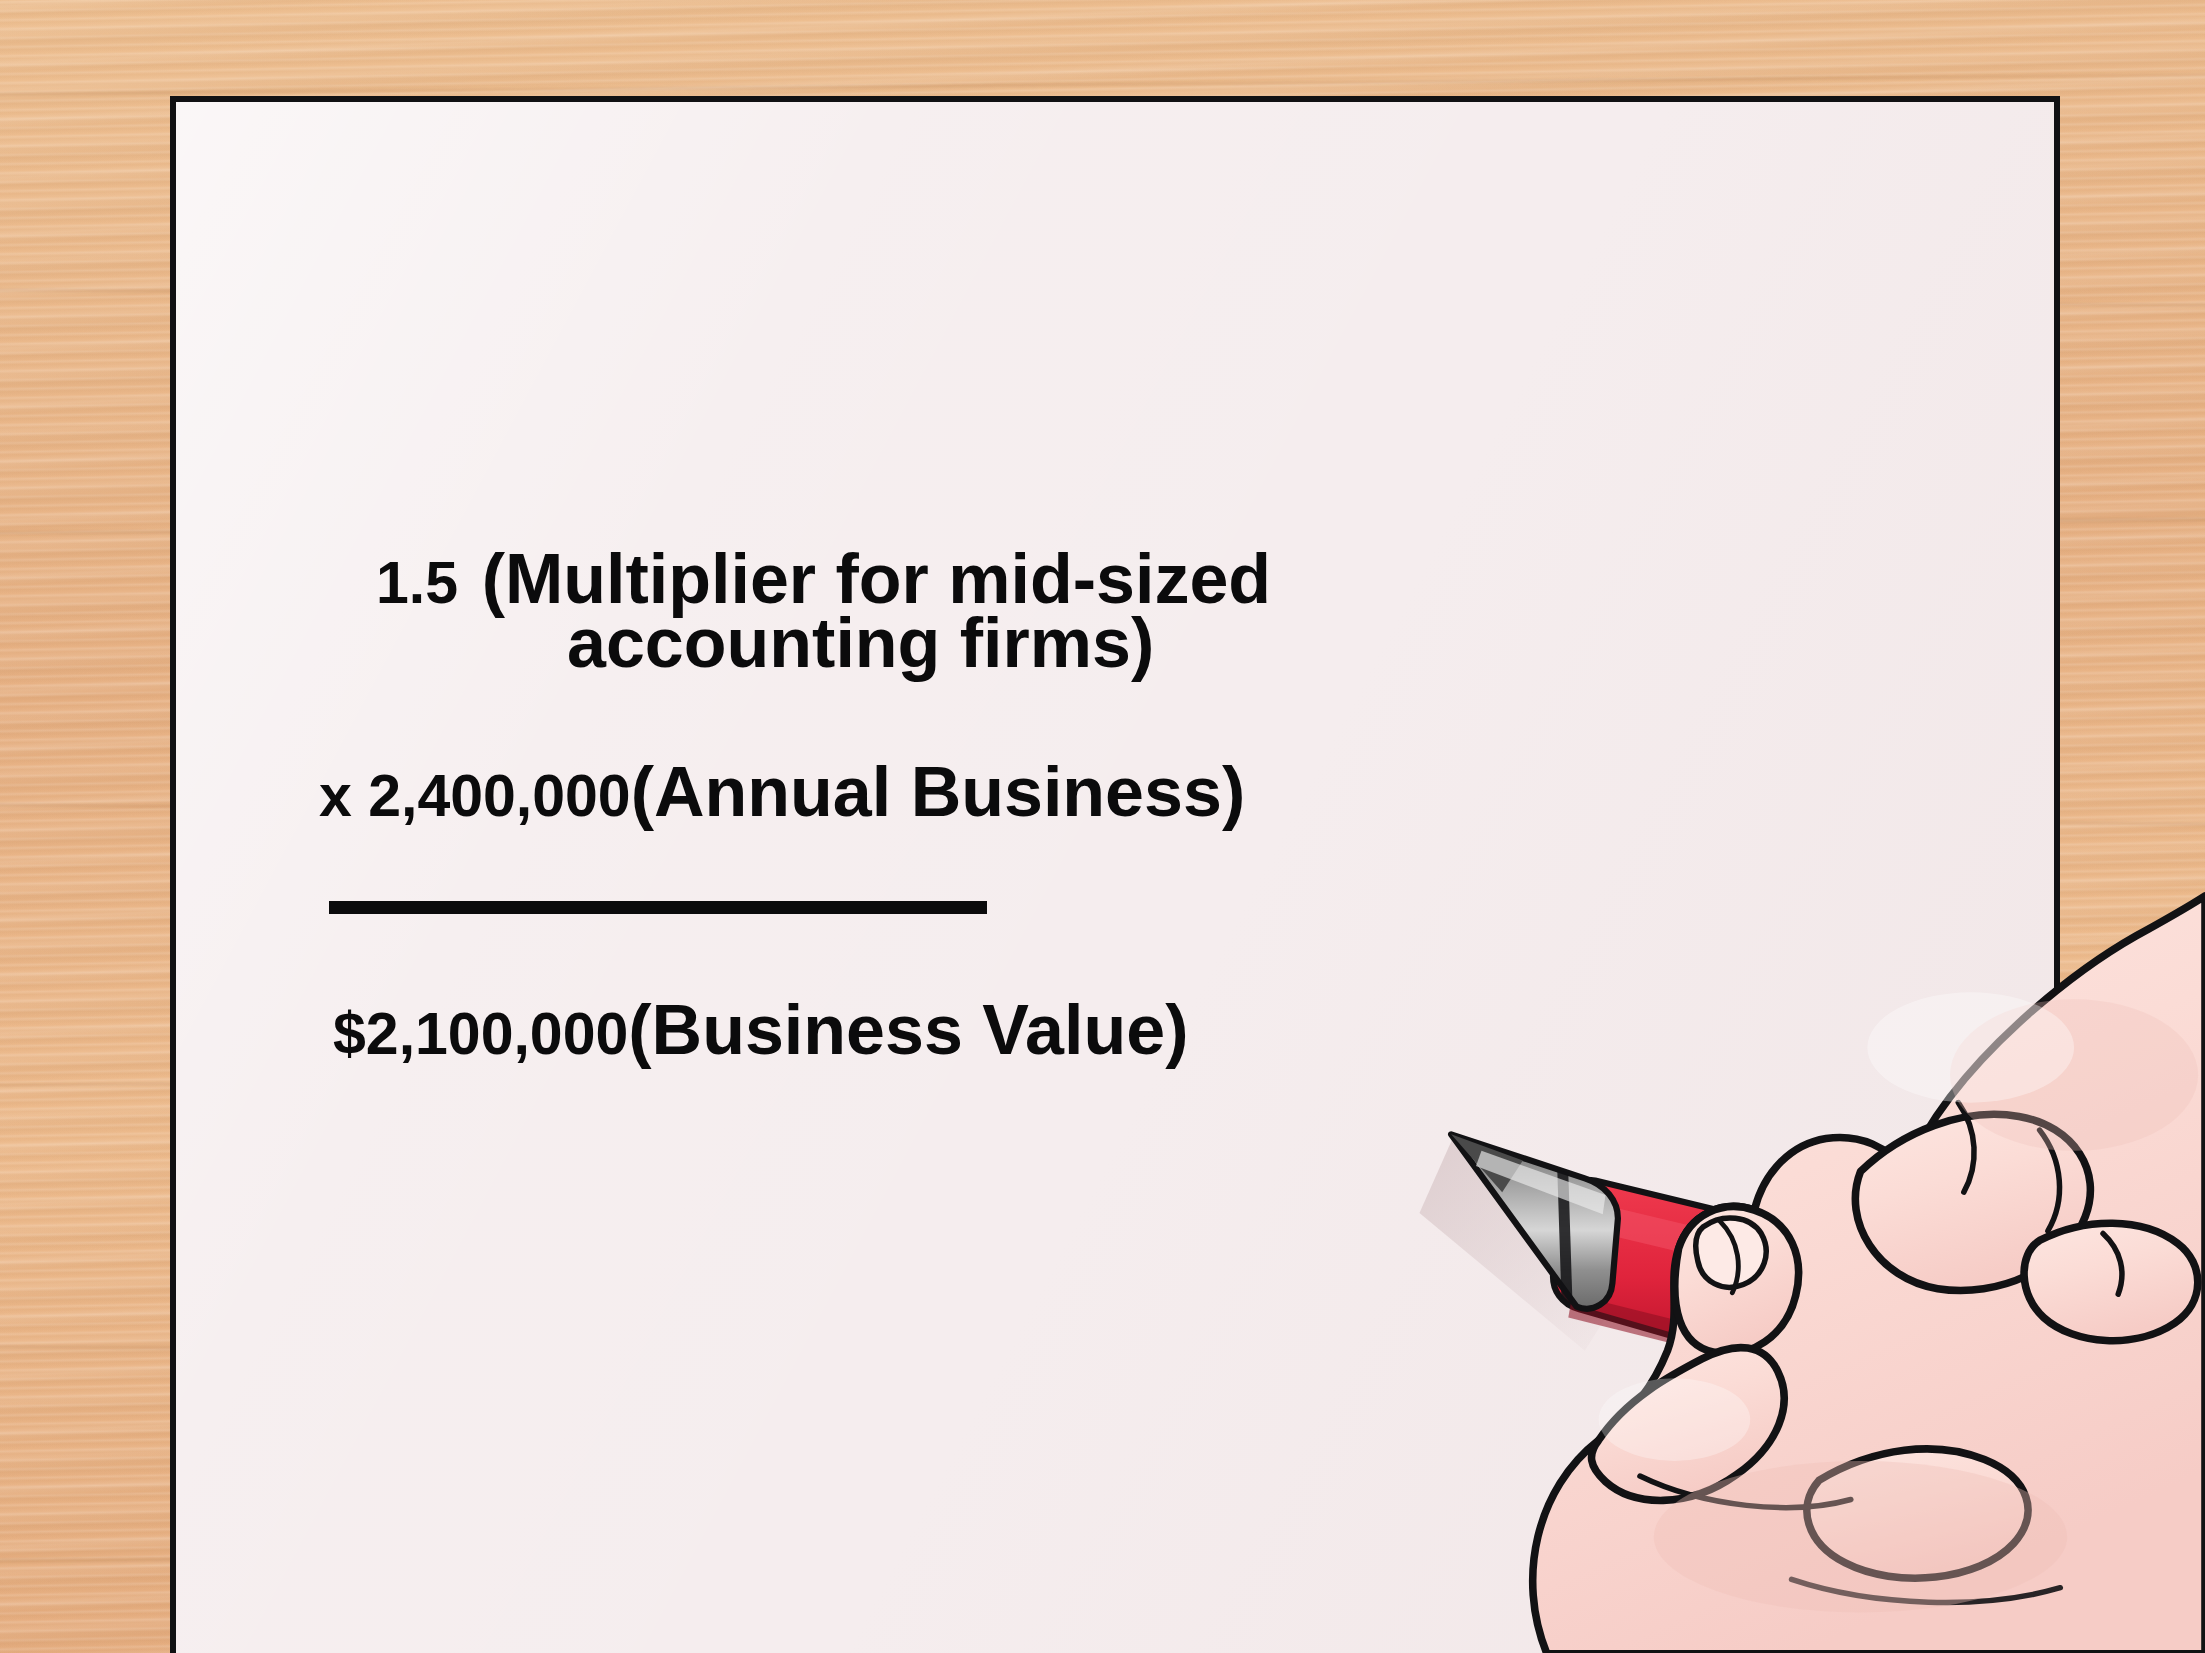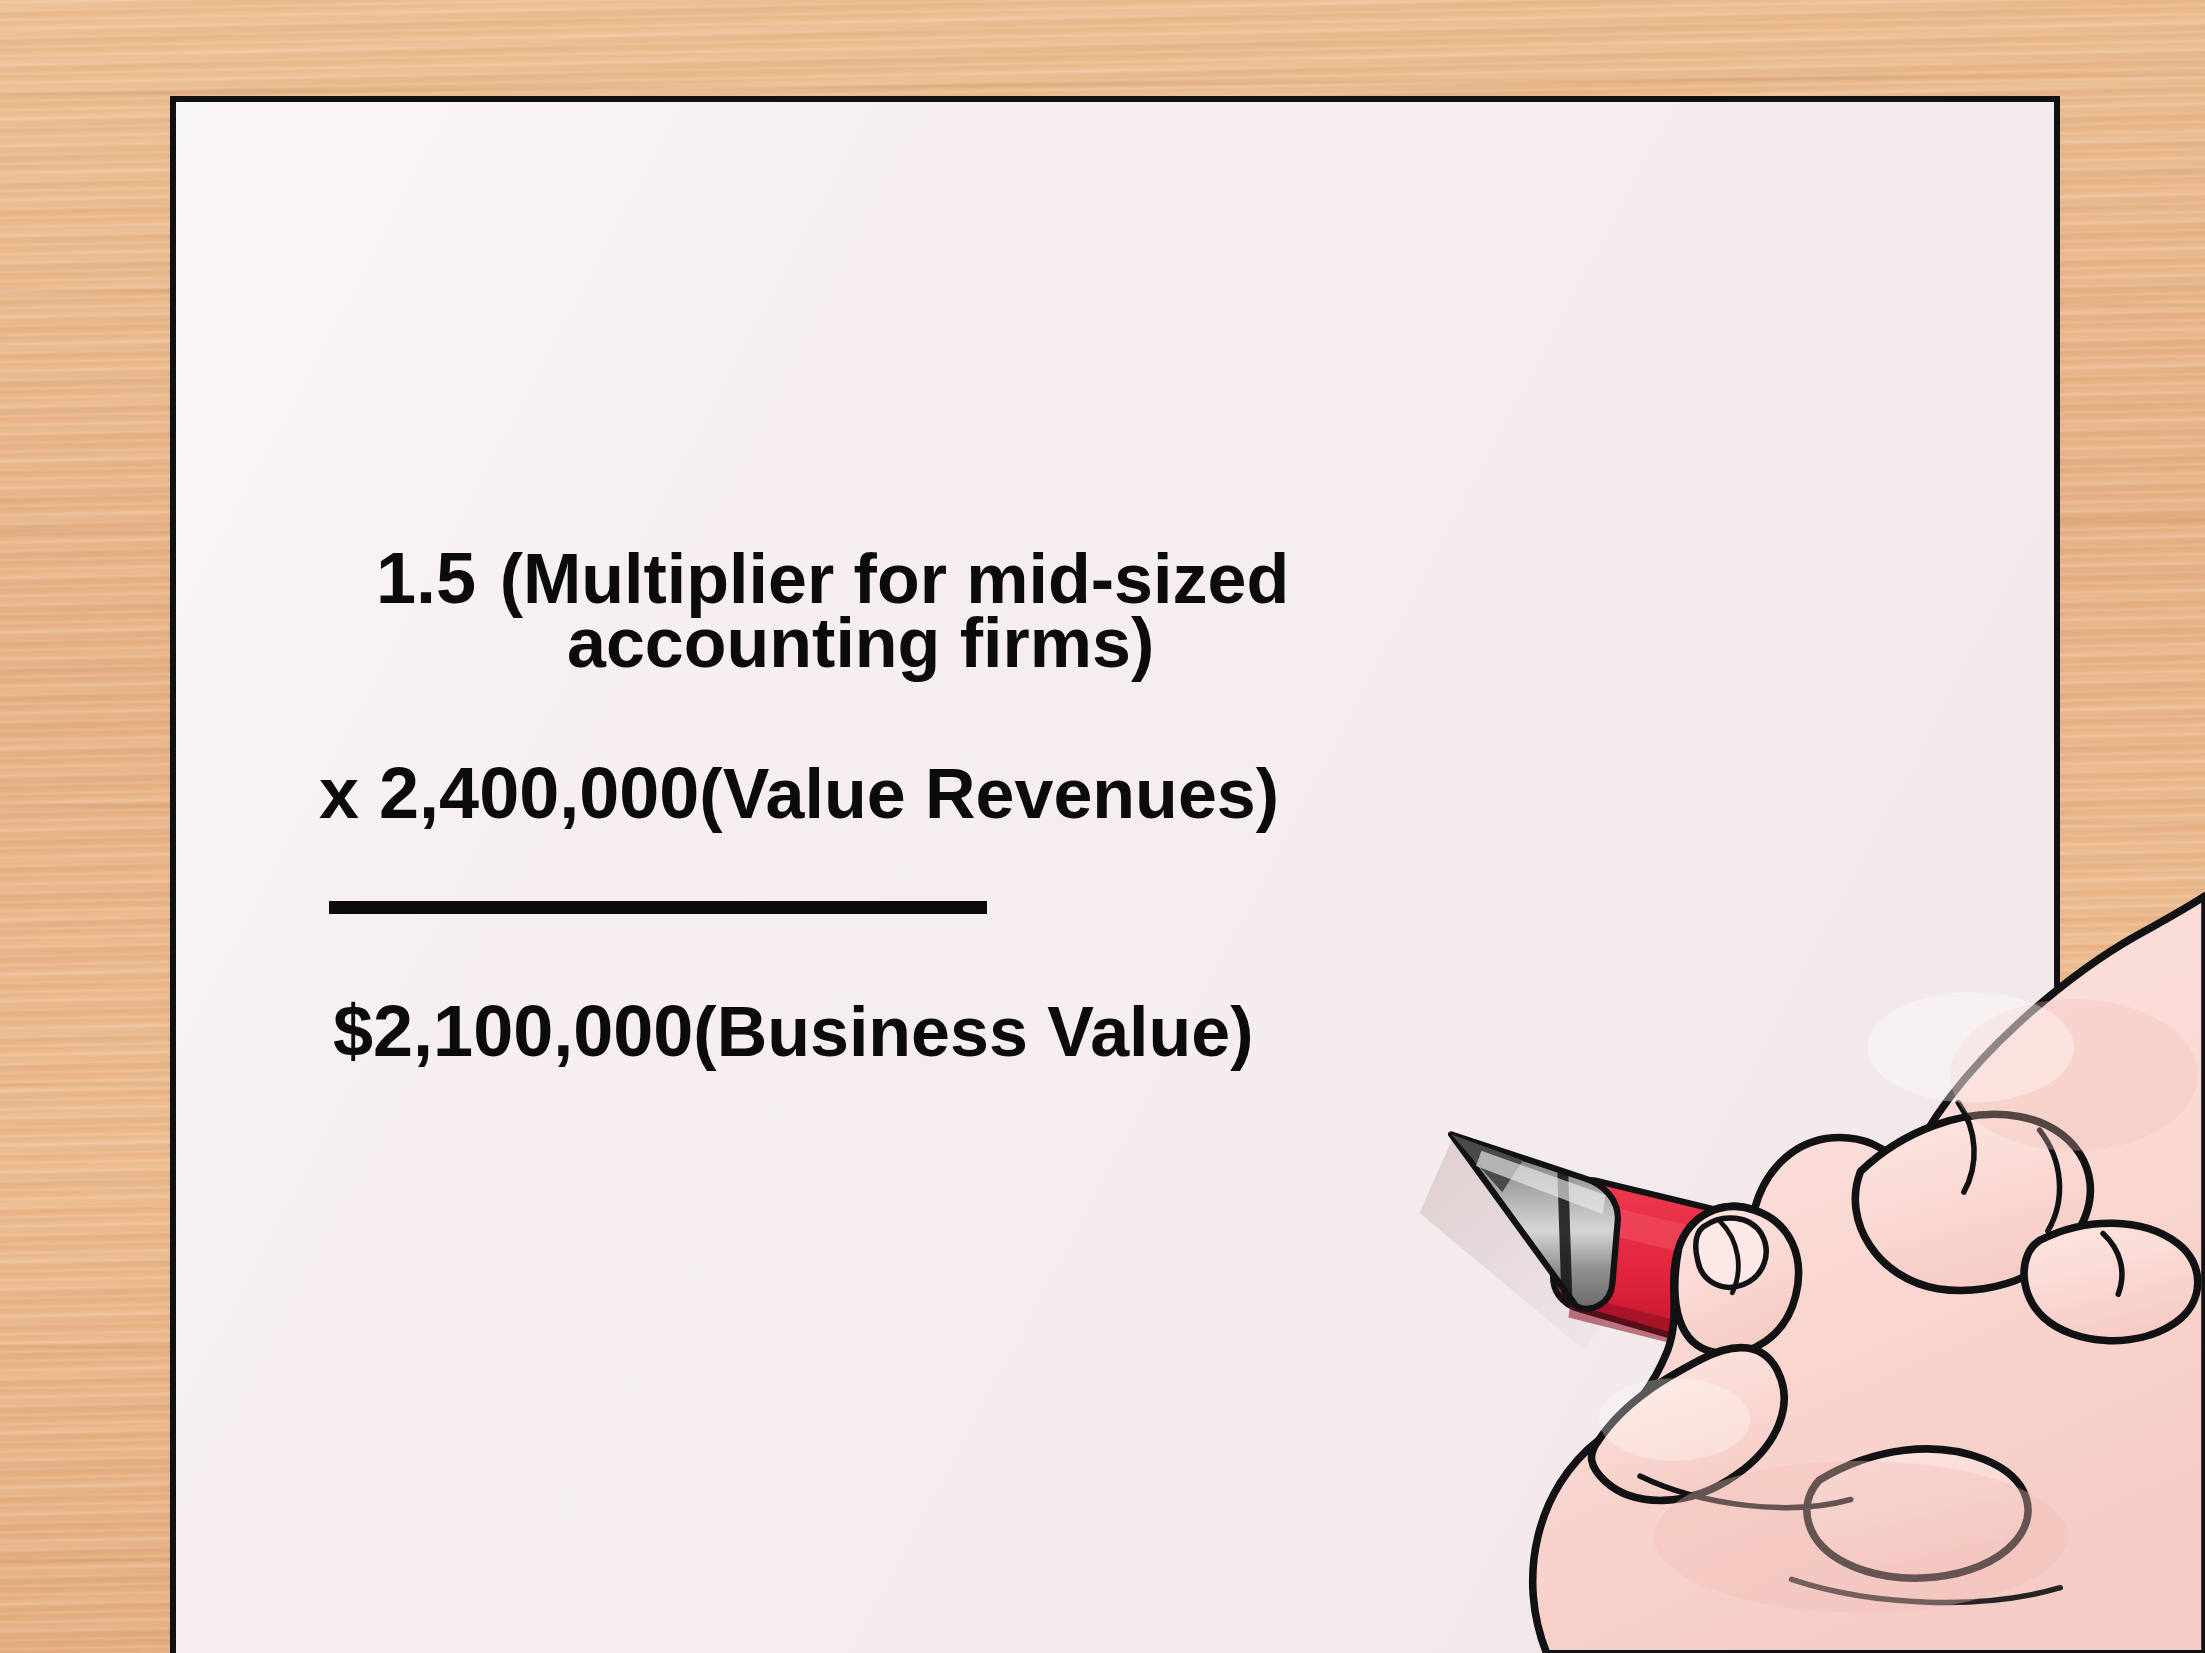--- a/index.html
+++ b/index.html
@@ -88,21 +88,21 @@
     font-stretch: condensed;
     transform-origin: left center;
     line-height: 1;
   }
 
   #line1 { left: 200px;  top: 429px;  }
   #line2 { left: 391px;  top: 506px;  }
   #line3 { left: 143px;  top: 655px;  }
   #line4 { left: 157px;  top: 893px; }
 
-  .num  { font-size: 72px; font-weight: 700; }
+  .num  { font-size: 59px; font-weight: 700; }
   .lbl  { font-size: 70px; font-weight: 700; }
 
   #rule {
     position: absolute;
     left: 153px;
     top: 799px;
     width: 658px;
     height: 13px;
     background: #0b0b0c;
   }
@@ -138,21 +138,21 @@
 
       <div class="mline" id="line1">
         <span class="num">1.5</span><span style="font-size:85px;"> </span><span class="lbl">(Multiplier for mid-sized</span>
       </div>
 
       <div class="mline" id="line2">
         <span class="lbl">accounting firms)</span>
       </div>
 
       <div class="mline" id="line3">
-        <span class="num">x 2,400,000</span><span class="lbl">(Value Revenues)</span>
+        <span class="num">x 2,400,000</span><span class="lbl">(Annual Business)</span>
       </div>
 
       <div id="rule"></div>
 
       <div class="mline" id="line4">
         <span class="num">$2,100,000</span><span class="lbl">(Business Value)</span>
       </div>
 
     </div>
   </div>

